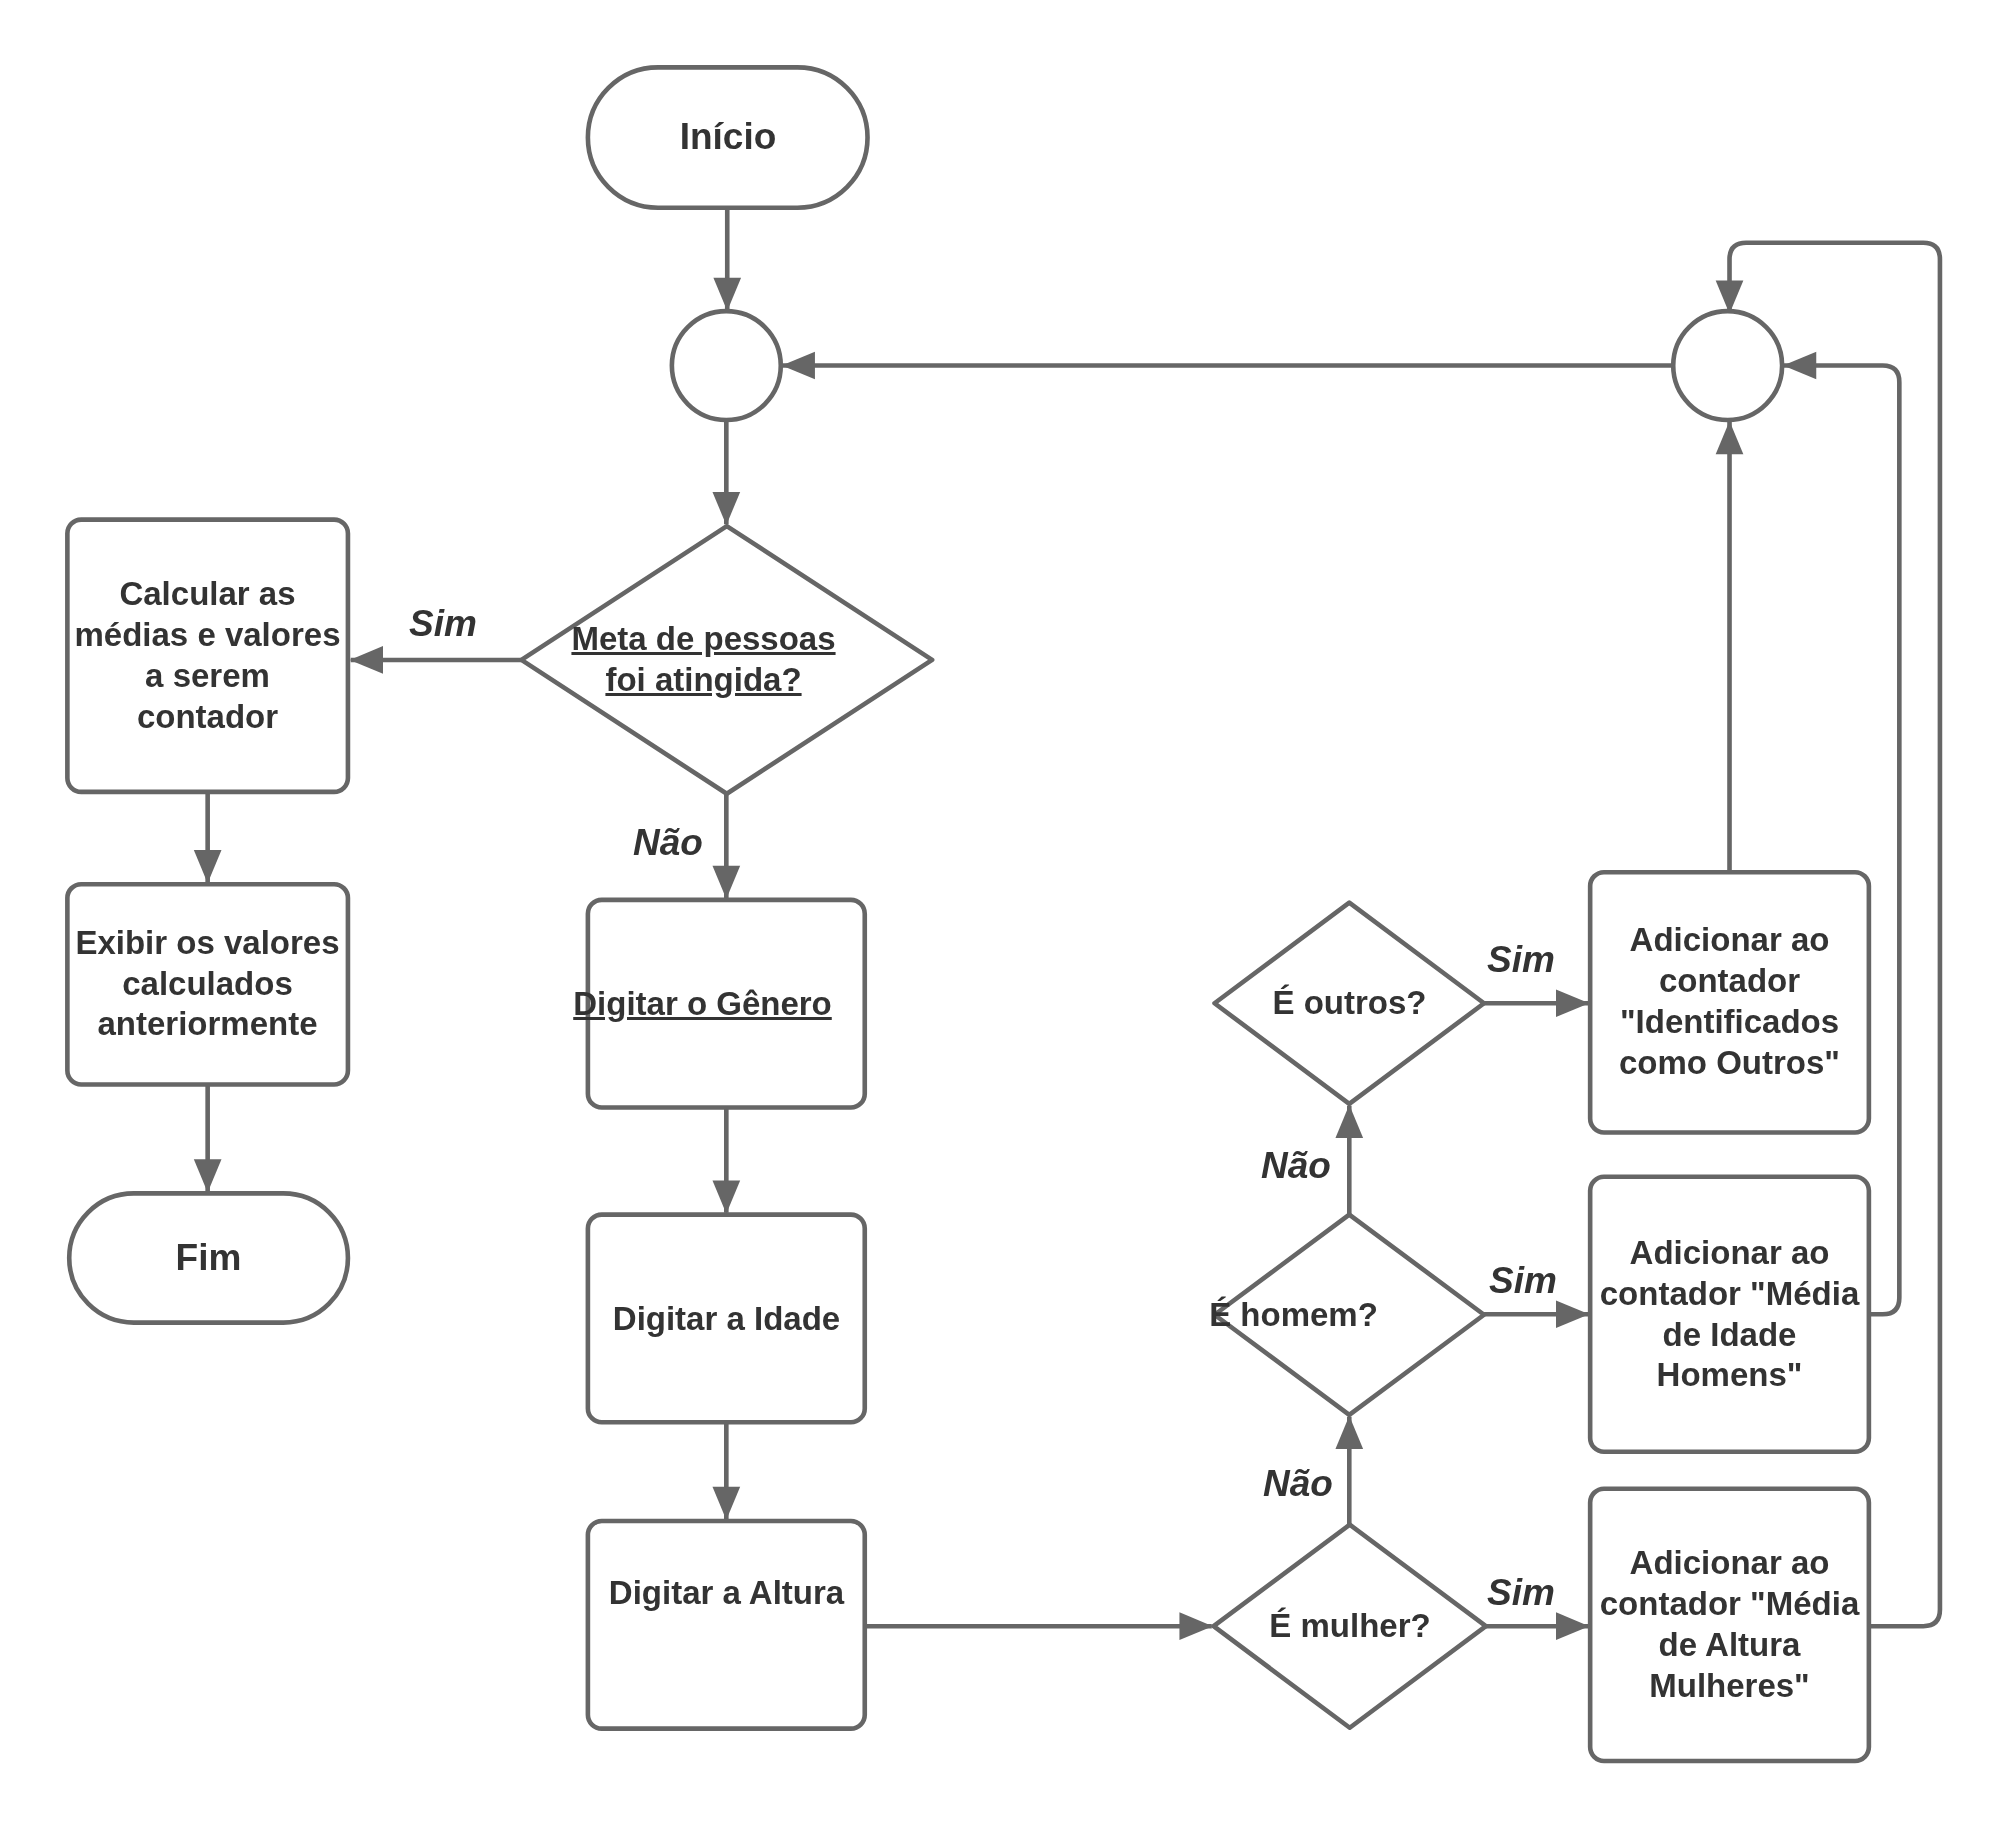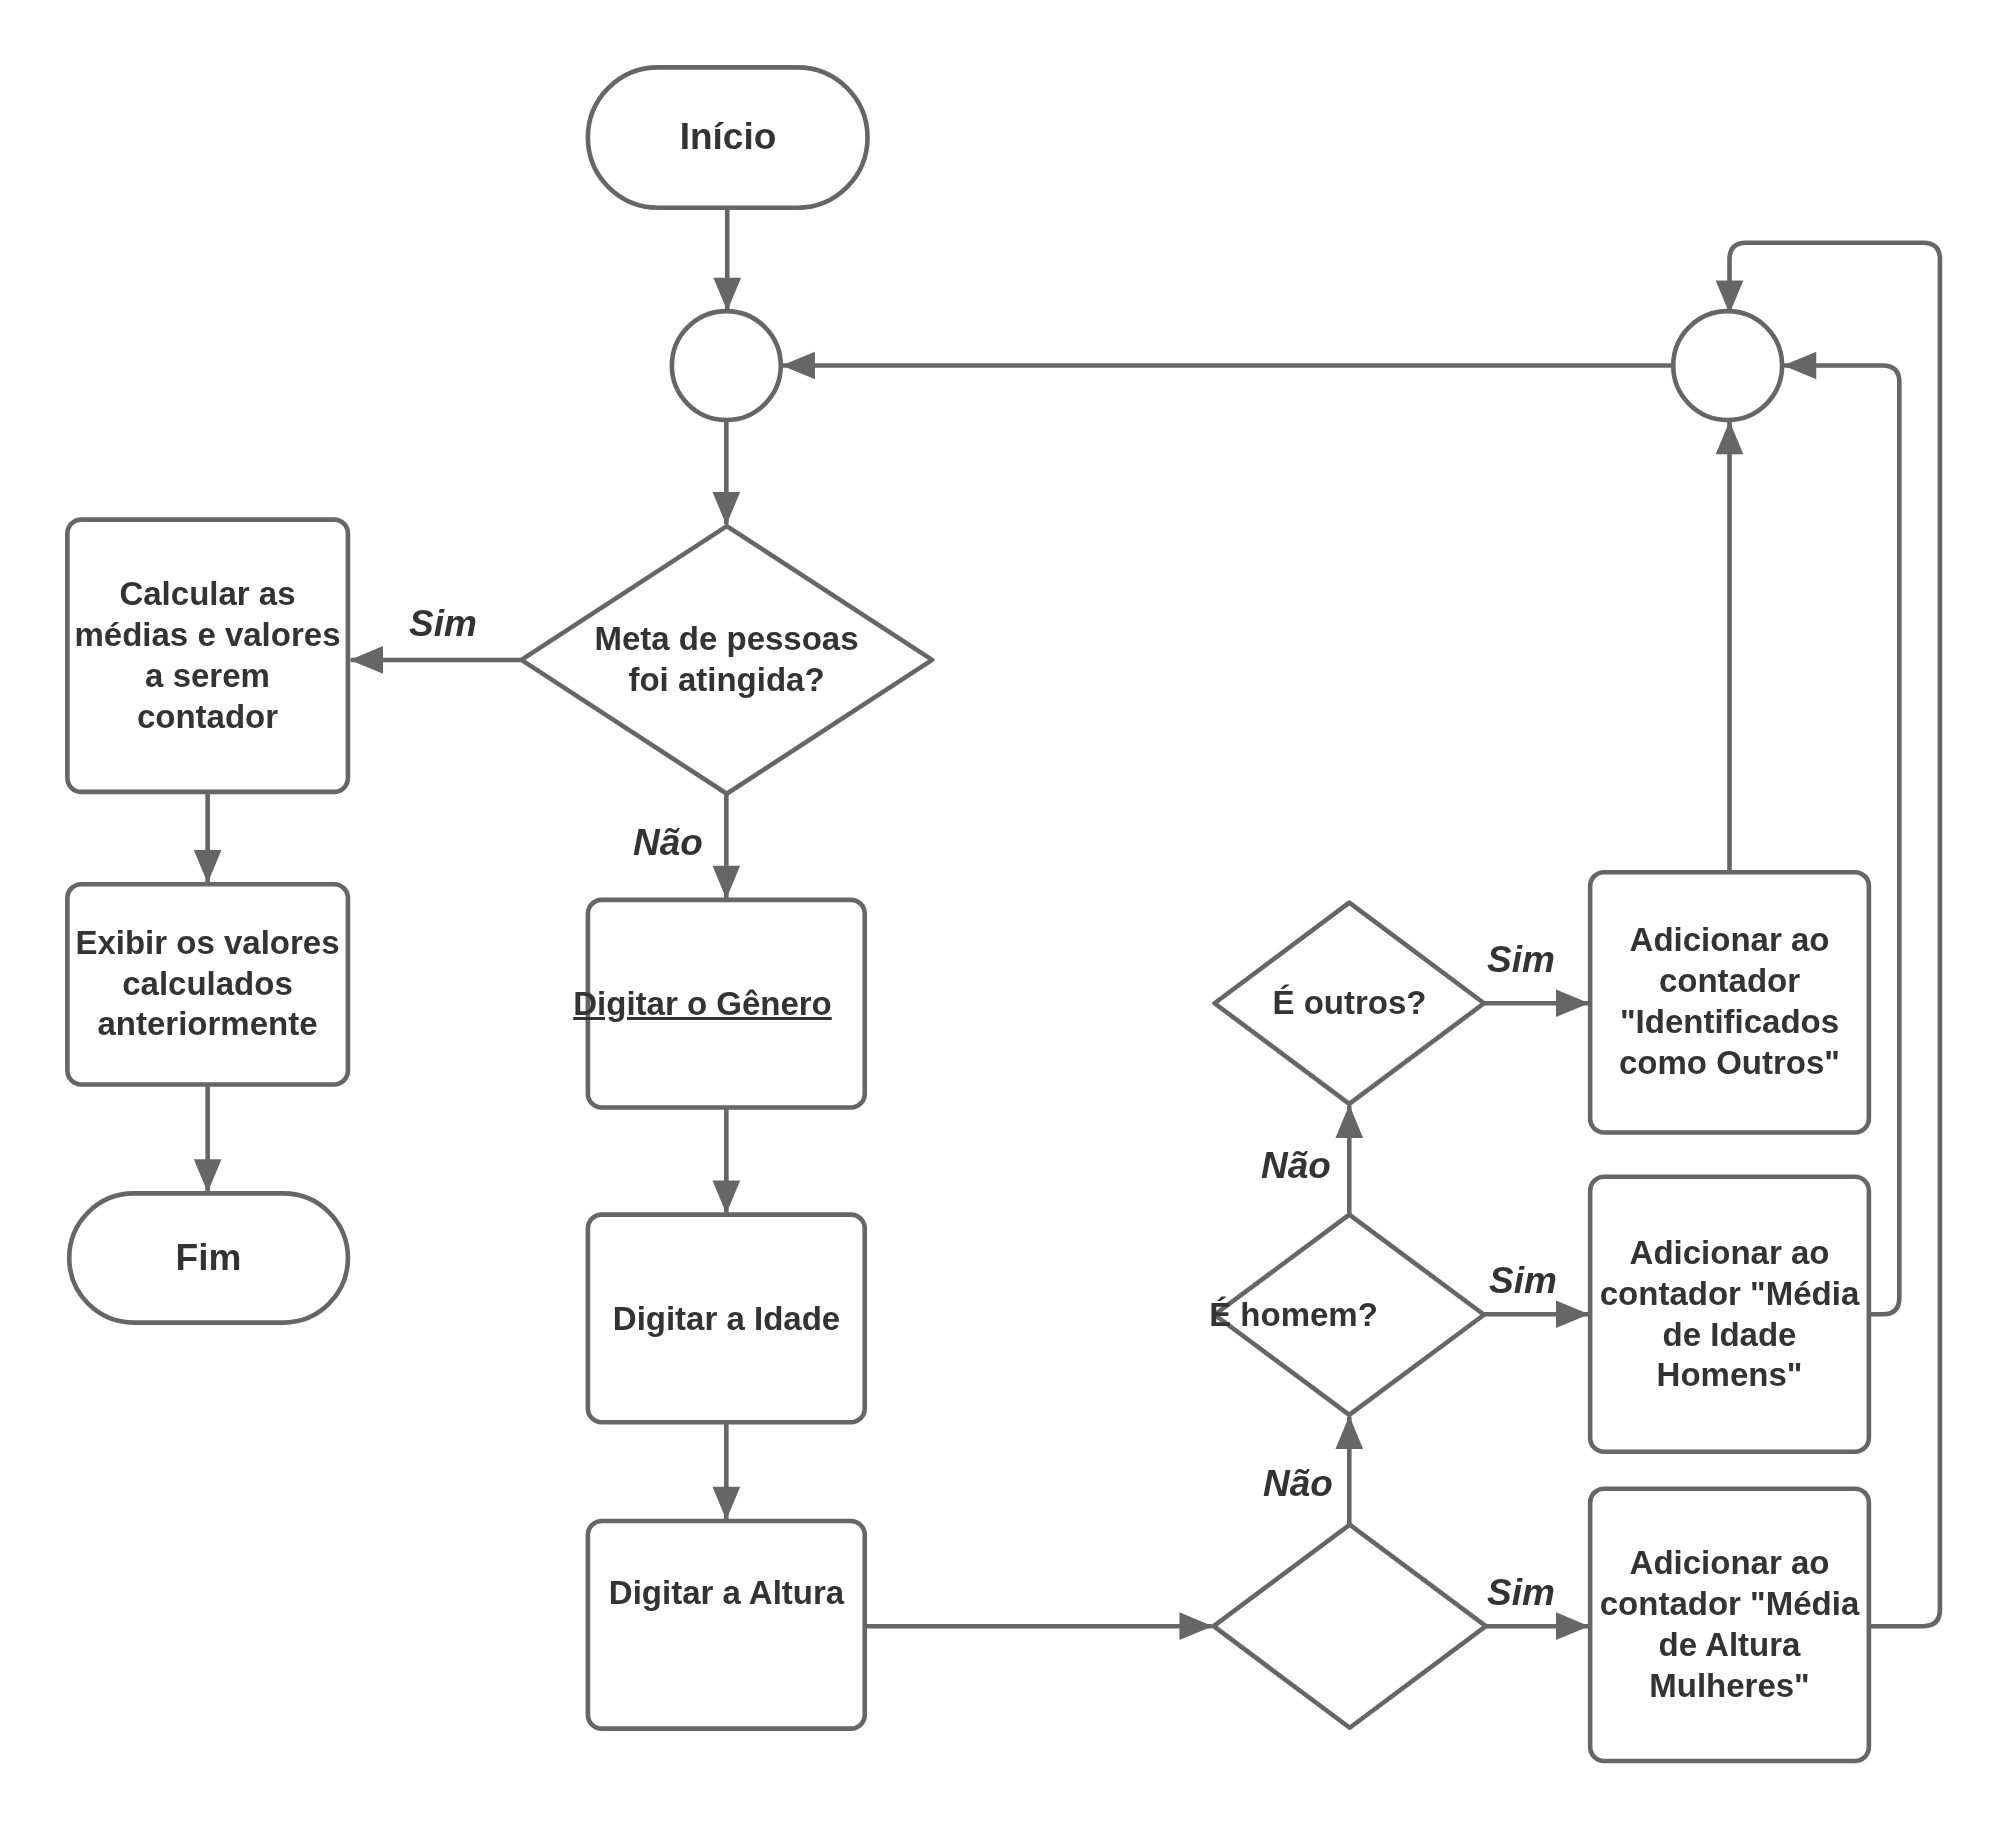--- a/index.html
+++ b/index.html
@@ -88,21 +88,21 @@
     <path class="shape" stroke-linejoin="round" d="M 1462 978 L 1608 1087 L 1462 1196 L 1316 1087 Z"></path>
     <rect class="shape" x="1723" y="945" width="302" height="282" rx="15" ry="15"></rect>
     <rect class="shape" x="1723" y="1275" width="302" height="298" rx="15" ry="15"></rect>
     <rect class="shape" x="1723" y="1613" width="302" height="295" rx="15" ry="15"></rect>
   </svg>
 
   <div class="node-text terminator" style="left:588px;top:67px;width:280px;height:140px;">
     <span class="tw">Início</span>
   </div>
 
-  <div class="node-text diamond-text" style="left:521px;top:526px;width:411px;height:268px;">
+  <div class="node-text diamond-text" style="left:498px;top:526px;width:411px;height:268px;text-decoration:underline;">
     <span class="tw">Meta de pessoas foi atingida?</span>
   </div>
 
   <div class="node-text" style="left:67px;top:520px;width:281px;height:272px;">
     <span class="tw">Calcular as médias e valores a serem contador</span>
   </div>
 
   <div class="node-text" style="left:67px;top:884px;width:281px;height:200px;">
     <span class="tw">Exibir os valores calculados anteriormente</span>
   </div>
@@ -116,20 +116,23 @@
   </div>
 
   <div class="node-text" style="left:588px;top:1215px;width:277px;height:208px;">
     <span class="tw">Digitar a Idade</span>
   </div>
 
   <div class="node-text" style="left:588px;top:1489px;width:277px;height:208px;">
     <span class="tw">Digitar a Altura</span>
   </div>
 
+  <div class="node-text diamond-text" style="left:1214px;top:1525px;width:272px;height:203px;">
+    <span class="tw">É mulher?</span>
+  </div>
 
   <div class="node-text diamond-text" style="left:1159px;top:1215px;width:269px;height:200px;">
     <span class="tw">É homem?</span>
   </div>
 
   <div class="node-text diamond-text" style="left:1215px;top:903px;width:269px;height:201px;">
     <span class="tw">É outros?</span>
   </div>
 
   <div class="node-text" style="left:1590px;top:872px;width:279px;height:260px;">

